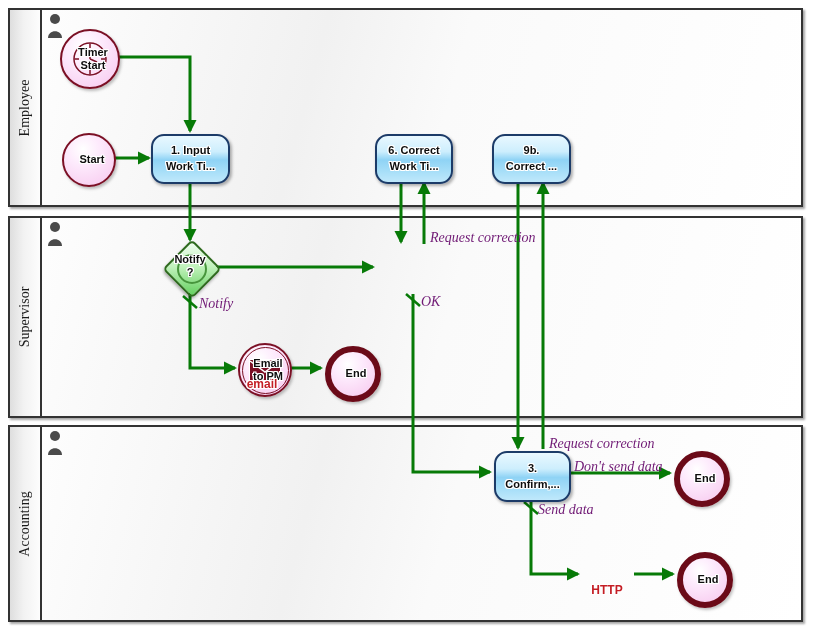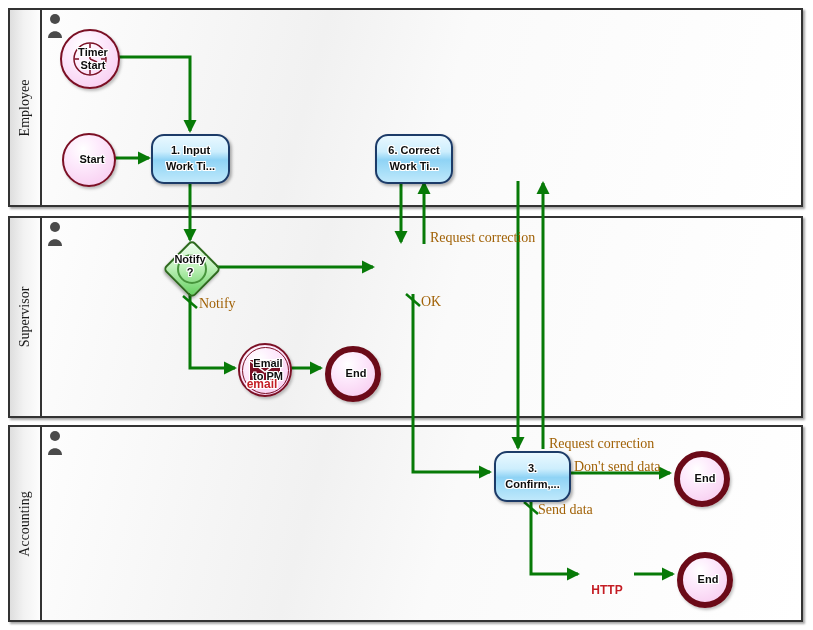--- a/index.html
+++ b/index.html
@@ -48,21 +48,21 @@
          box-shadow:1px 2px 3px rgba(0,0,0,.3);}
   .gateway-box::before{content:"";position:absolute;inset:4px;border:2px solid #47953c;
          border-radius:50%;}
   .gateway-label{position:absolute;z-index:4;text-align:center;white-space:pre-line;
          font-weight:bold;font-size:11px;line-height:1.2;color:#0d0d0d;
          text-shadow:-1px -1px 0 #fff,1px -1px 0 #fff,-1px 1px 0 #fff,1px 1px 0 #fff,
                      0 -1px 0 #fff,0 1px 0 #fff,-1px 0 0 #fff,1px 0 0 #fff;}
 
   
   .flow-label{position:absolute;z-index:4;font-family:"Liberation Serif",serif;
-         font-size:14px;color:#a16207;white-space:nowrap;}
+         font-size:14px;color:#701a75;white-space:nowrap;font-style:italic;}
   .badge{position:absolute;z-index:4;font-weight:bold;font-size:12px;color:#c41e25;
          text-align:center;
          text-shadow:-1px -1px 0 #fff,1px -1px 0 #fff,-1px 1px 0 #fff,1px 1px 0 #fff,
                      0 -1px 0 #fff,0 1px 0 #fff,-1px 0 0 #fff,1px 0 0 #fff;}
 
   
   #edges{position:absolute;left:0;top:0;z-index:2;}
 </style>
 </head>
 <body>
@@ -151,20 +151,24 @@
   <div class="task" style="left:151px;top:134px;width:75px;height:46px;">
     <span class="node-label">1. Input
 Work Ti...</span>
   </div>
 
   <div class="task" style="left:375px;top:134px;width:74px;height:46px;">
     <span class="node-label">6. Correct
 Work Ti...</span>
   </div>
 
+  <div class="task" style="left:492px;top:134px;width:75px;height:46px;">
+    <span class="node-label">9b.
+Correct ...</span>
+  </div>
 
   <div class="gateway-box" style="left:171px;top:248px;"></div>
   <span class="gateway-label" style="left:160px;top:253px;width:60px;">Notify
 ?</span>
 
 
   <div class="event msg" style="left:238px;top:343px;width:50px;height:50px;">
     <svg class="ev-icon" width="32" height="22" viewBox="0 0 32 22">
       <rect x="0.5" y="0.5" width="31" height="21" fill="#7b1025" stroke="#fff" stroke-width="1"></rect>
       <path d="M1 2 L16 13 L31 2" fill="none" stroke="#fff" stroke-width="1.5"></path>

